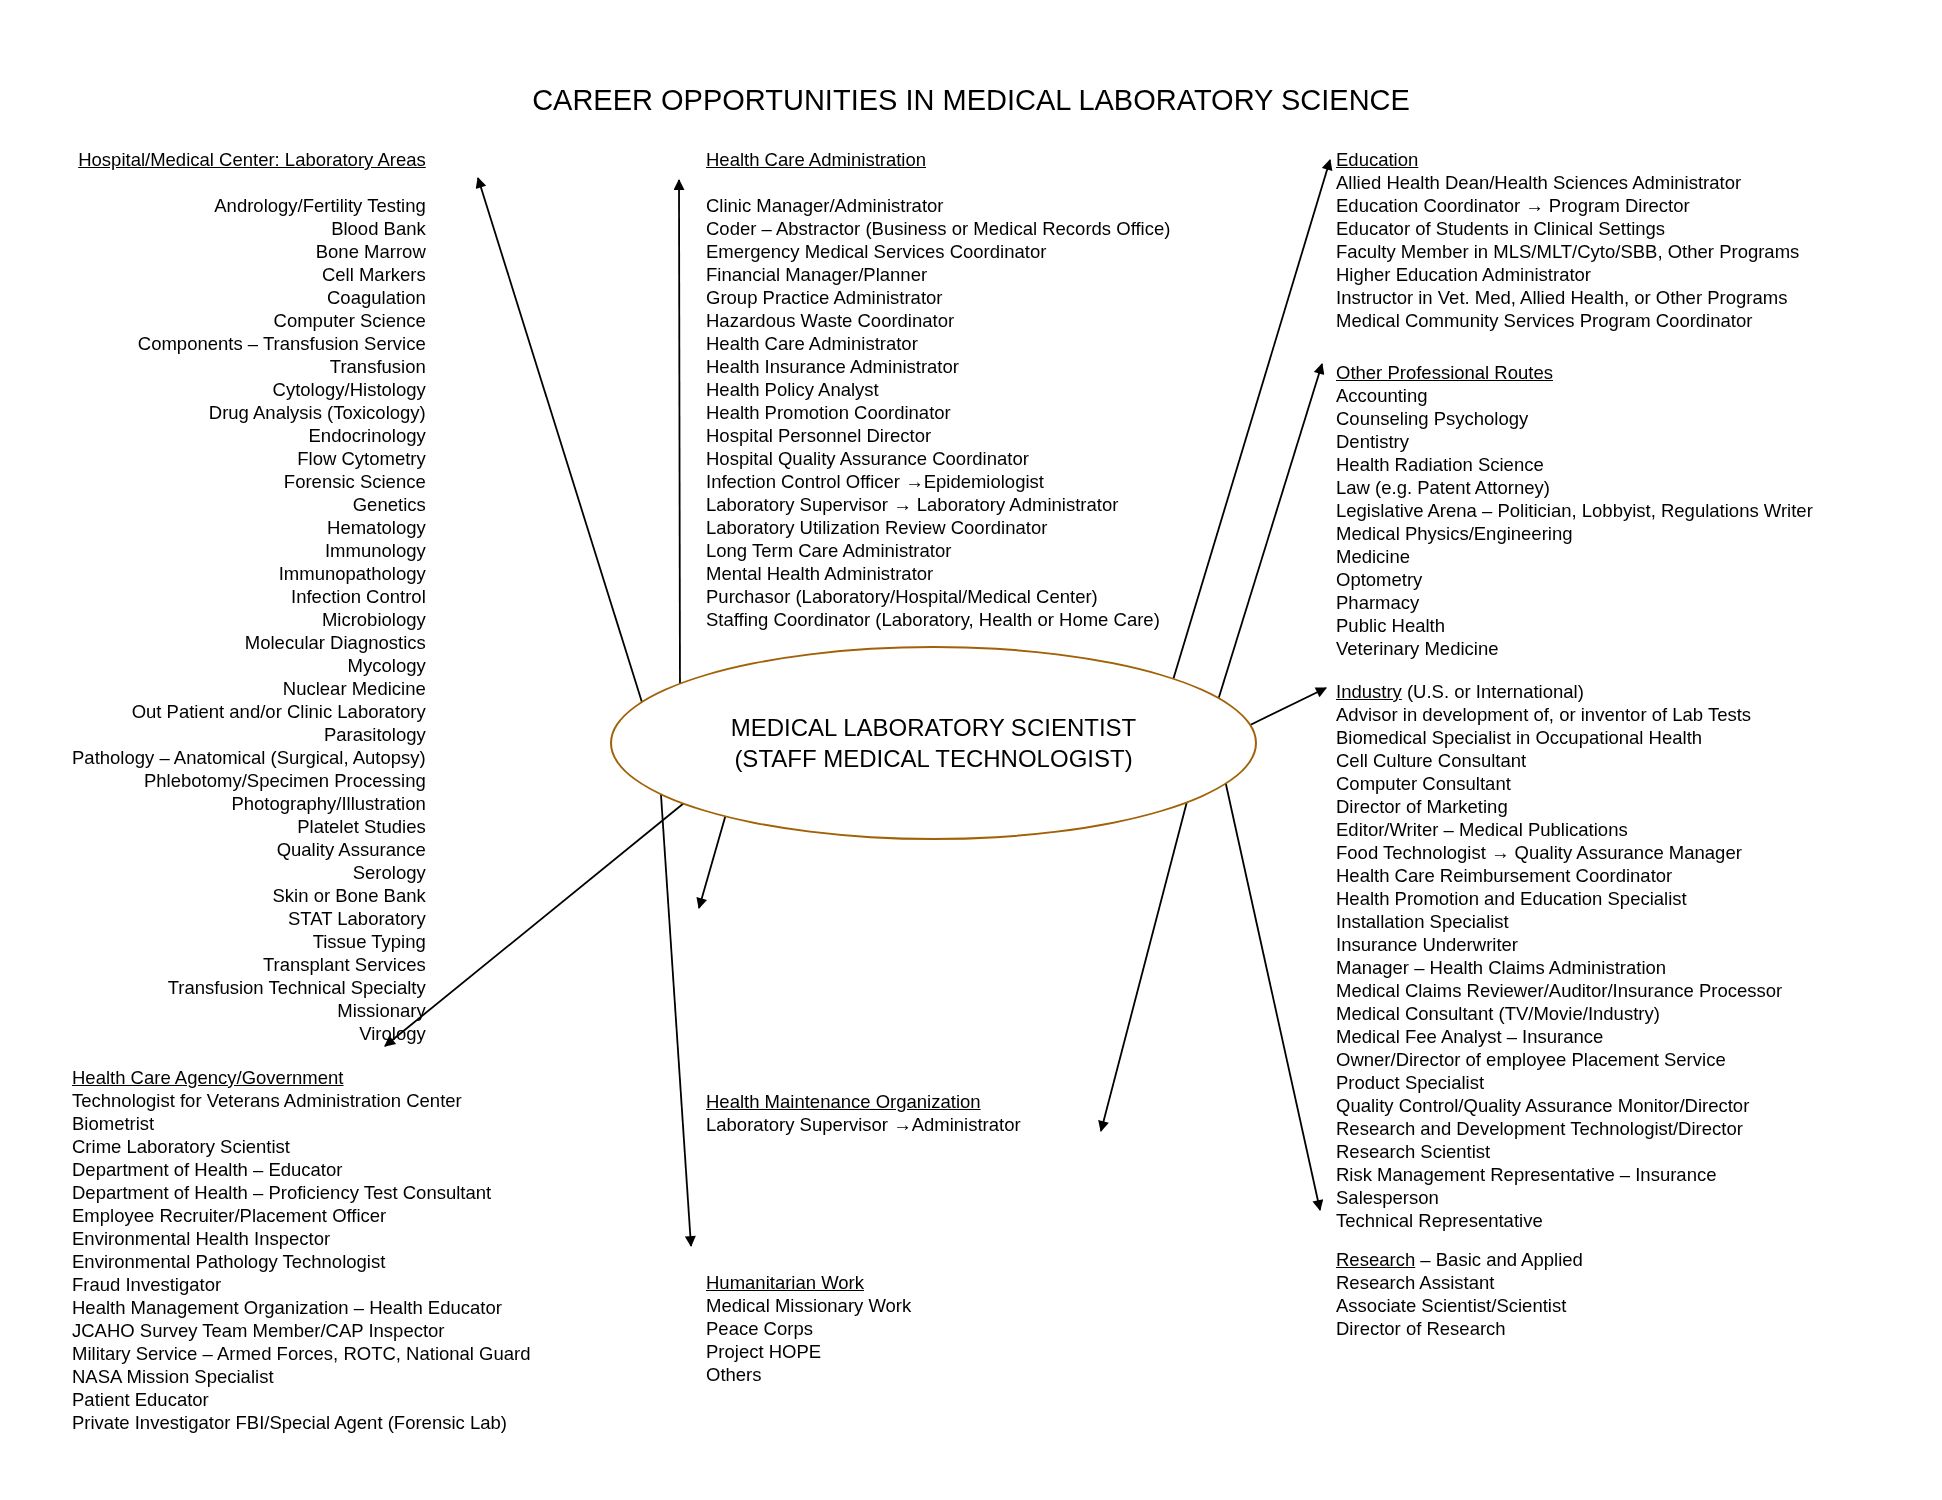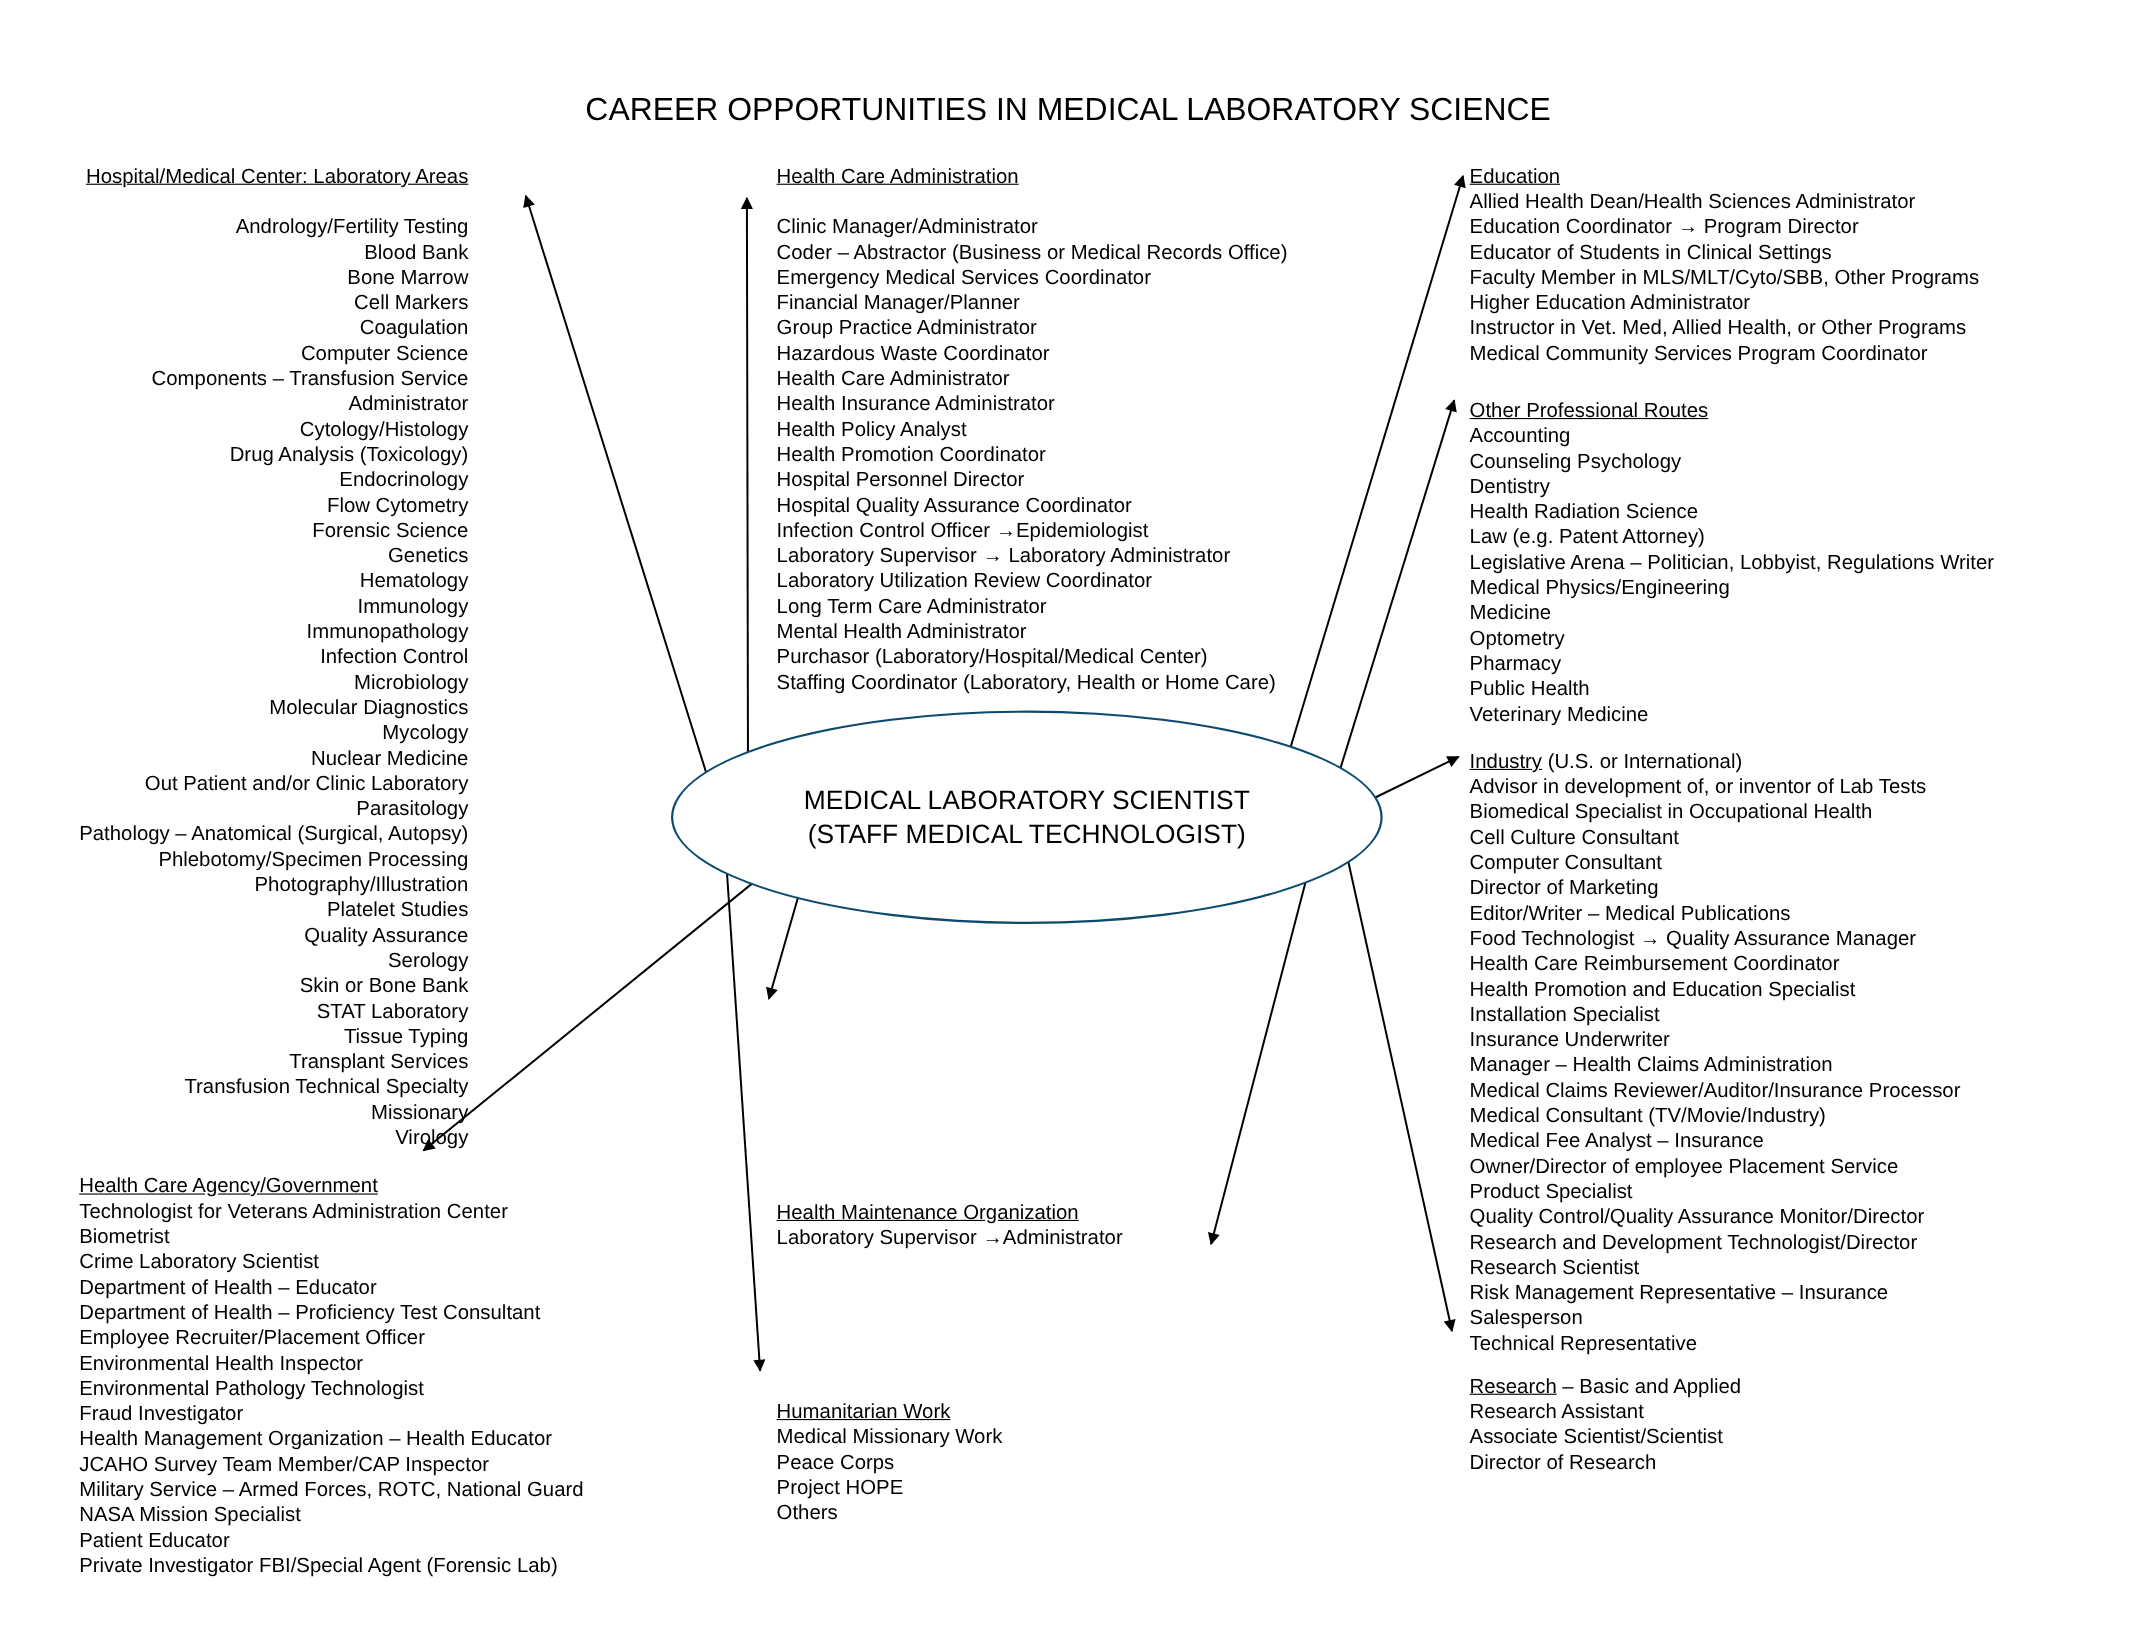--- a/index.html
+++ b/index.html
@@ -11,21 +11,21 @@
            font-size:29px; color:#000; }
 
   .block { position:absolute; font-size:18.5px; line-height:23px; white-space:nowrap; z-index:3; }
   .hdr { font-weight:normal; font-size:18.5px; line-height:23px; }
   .hdr .u { text-decoration:underline; }
   .gap { margin-bottom:23px; }
   .list .li { line-height:23px; }
   .links .li { text-decoration:underline; }
 
   .ellipse { position:absolute; left:610px; top:646px; width:647px; height:194px;
-             border:2px solid #0c4a6e; border-radius:50%; background:#fff; z-index:2;
+             border:2px solid #a16207; border-radius:50%; background:#fff; z-index:2;
              display:flex; flex-direction:column; align-items:center; justify-content:center;
              font-size:24px; line-height:31px; text-align:center; }
 
   svg.arrows { position:absolute; left:0; top:0; z-index:1; }
   svg.arrows line { stroke:#000; stroke-width:1.8; }
 </style>
 </head>
 <body>
 
 <div class="canvas">
@@ -58,21 +58,21 @@
   <section class="block" style="left:72px; top:148px;text-align:right;">
     <h2 class="hdr gap"><span class="u">Hospital/Medical Center:  Laboratory Areas</span></h2>
     <div class="list">
         <div class="li">Andrology/Fertility Testing</div>
         <div class="li">Blood Bank</div>
         <div class="li">Bone Marrow</div>
         <div class="li">Cell Markers</div>
         <div class="li">Coagulation</div>
         <div class="li">Computer Science</div>
         <div class="li">Components – Transfusion Service</div>
-        <div class="li">Administrator</div>
+        <div class="li">Transfusion</div>
         <div class="li">Cytology/Histology</div>
         <div class="li">Drug Analysis (Toxicology)</div>
         <div class="li">Endocrinology</div>
         <div class="li">Flow Cytometry</div>
         <div class="li">Forensic Science</div>
         <div class="li">Genetics</div>
         <div class="li">Hematology</div>
         <div class="li">Immunology</div>
         <div class="li">Immunopathology</div>
         <div class="li">Infection Control</div>

